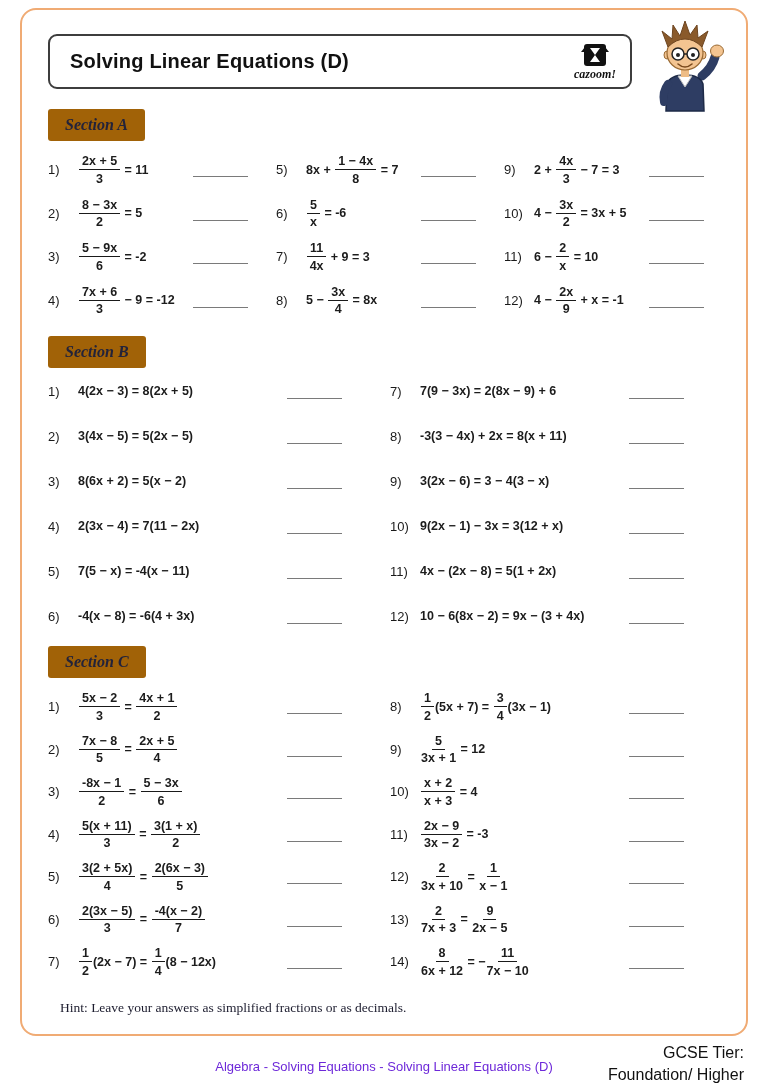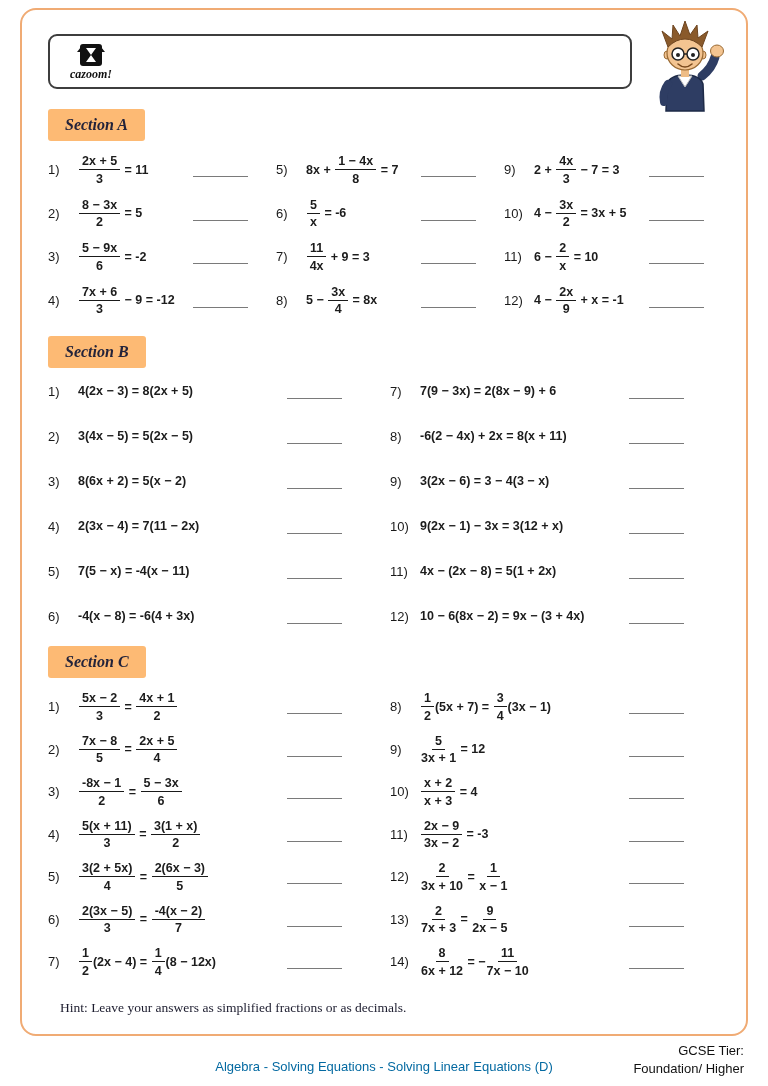--- a/index.html
+++ b/index.html
@@ -40,21 +40,21 @@
   .logo-text {
     font-family: "Liberation Serif", serif;
     font-style: italic; font-weight: bold;
     font-size: 12px; margin-top: 1px; color: #111;
   }
   .mascot { position: absolute; right: -8px; top: -18px; }
   
   .section { margin-top: 20px; display: flex; flex-direction: column; }
   .badge {
     align-self: flex-start;
-    background: #fdba74;
+    background: #a16207;
     font-family: "Liberation Serif", serif;
     font-style: italic; font-weight: bold;
     font-size: 16px; color: #23233a;
     padding: 7px 17px;
     border-radius: 3px;
   }
   .problems {
     display: grid;
     grid-auto-flow: column;
     margin-top: 13px;
@@ -107,35 +107,36 @@
     left: 20px; right: 20px;
     top: 1042px;
     height: 42px;
   }
   .footer-left { position: absolute; left: 6px; top: 0; font-size: 13px; line-height: 1.35; }
   .footer-link { color: #2222cc; text-decoration: underline; cursor: pointer; }
   .footer-center {
     position: absolute;
     left: 50%; transform: translateX(-50%);
     top: 17px;
-    font-size: 13px; color: #0369a1;
+    font-size: 13px; color: #6d28d9;
     white-space: nowrap;
   }
   .footer-right {
     position: absolute; right: 4px; top: 0;
-    font-size: 13px; line-height: 1.35; text-align: right; color: #111;
+    font-size: 16px; line-height: 1.35; text-align: right; color: #111;
   }
 </style>
 </head>
 <body>
 
 <div class="frame">
 
   <div class="header-row">
     <div class="header-box">
+      <div class="title">Solving Linear Equations (D)</div>
       <div class="logo">
         <svg width="30" height="24" viewBox="0 0 30 24">
           <path d="M5 4 L1 9 L7 9 Z" fill="#111"></path>
           <path d="M25 4 L29 9 L23 9 Z" fill="#111"></path>
           <rect x="4" y="1" width="22" height="22" rx="3" fill="#111"></rect>
           <path d="M10 5 L20 5 L15 12 L20 19 L10 19 L15 12 Z" fill="#fff"></path>
         </svg>
         <span class="logo-text">cazoom!</span>
       </div>
     </div>
@@ -352,21 +353,21 @@
           <div class="problem">
             <span class="pnum">7)</span>
             <span class="expr">
               <span class="t">7(9 − 3x) = 2(8x − 9) + 6</span>
             </span>
             <span class="ansline"></span>
           </div>
           <div class="problem">
             <span class="pnum">8)</span>
             <span class="expr">
-              <span class="t">-6(2 − 4x) + 2x = 8(x + 11)</span>
+              <span class="t">-3(3 − 4x) + 2x = 8(x + 11)</span>
             </span>
             <span class="ansline"></span>
           </div>
           <div class="problem">
             <span class="pnum">9)</span>
             <span class="expr">
               <span class="t">3(2x − 6) = 3 − 4(3 − x)</span>
             </span>
             <span class="ansline"></span>
           </div>
@@ -486,21 +487,21 @@
             </span>
             <span class="ansline"></span>
           </div>
           <div class="problem">
             <span class="pnum">7)</span>
             <span class="expr">
               <span class="frac">
                 <span class="fnum">1</span>
                 <span class="fden">2</span>
               </span>
-              <span class="t">(2x − 4) = </span>
+              <span class="t">(2x − 7) = </span>
               <span class="frac">
                 <span class="fnum">1</span>
                 <span class="fden">4</span>
               </span>
               <span class="t">(8 − 12x)</span>
             </span>
             <span class="ansline"></span>
           </div>
           <div class="problem">
             <span class="pnum">8)</span>

